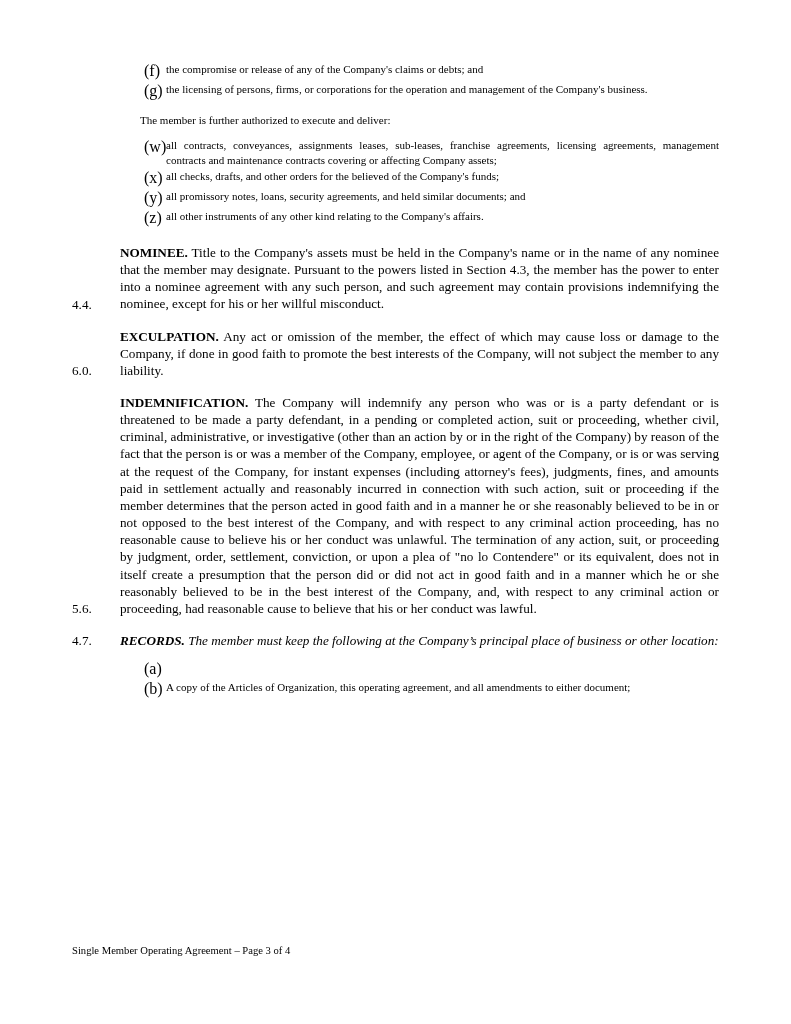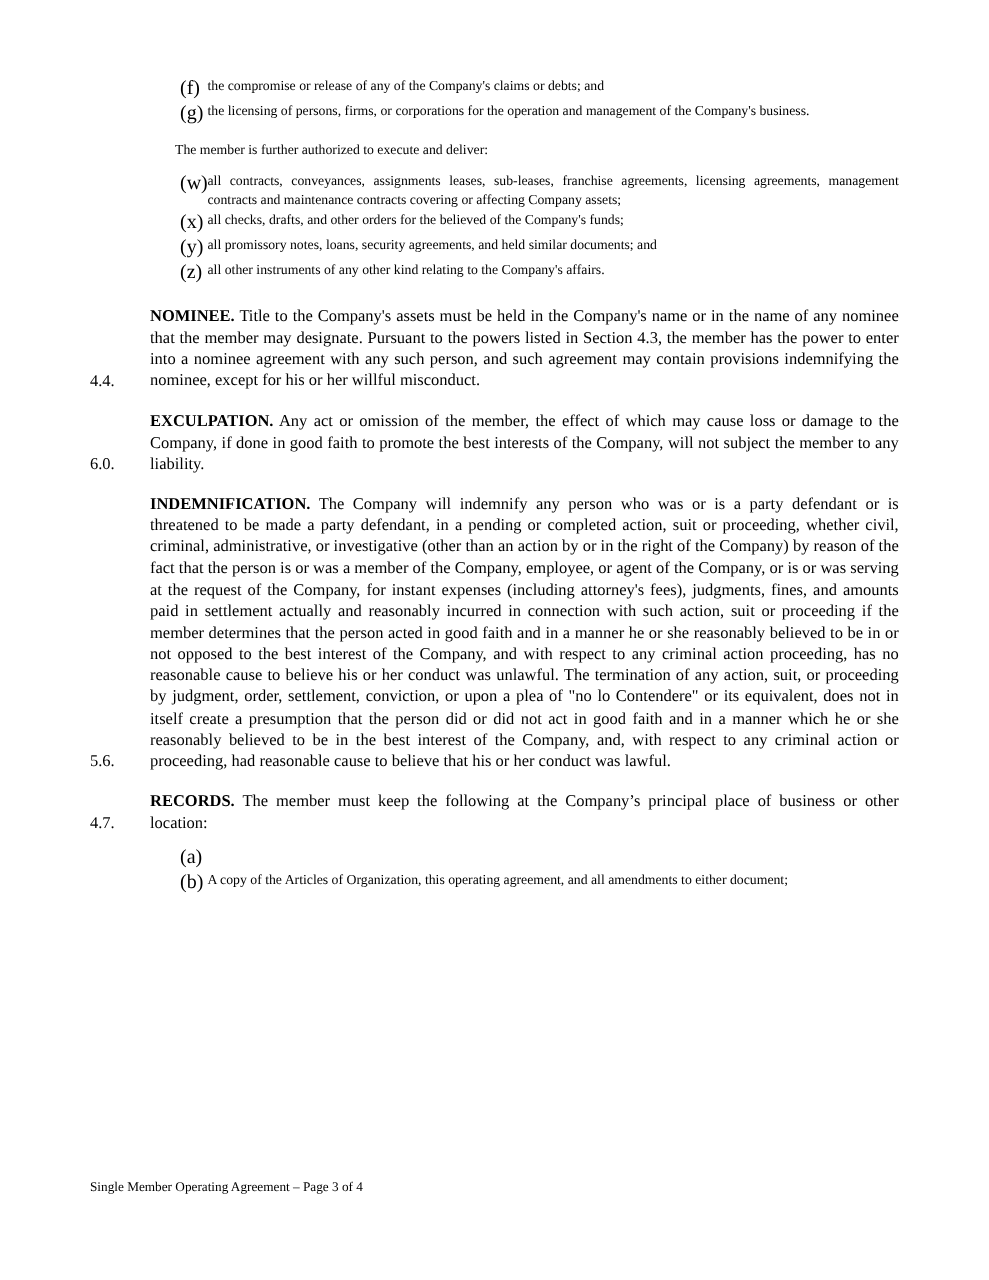--- a/index.html
+++ b/index.html
@@ -158,21 +158,21 @@
     <span class="clause-num">5.6.</span>
     <p class="clause-body" style="margin:0;">
       <span class="clause-title">INDEMNIFICATION.</span><span> The Company will indemnify any person who was or is a party defendant or is threatened to be made a party defendant, in a pending or completed action, suit or proceeding, whether civil, criminal, administrative, or investigative (other than an action by or in the right of the Company) by reason of the fact that the person is or was a member of the Company, employee, or agent of the Company, or is or was serving at the request of the Company, for instant expenses (including attorney's fees), judgments, fines, and amounts paid in settlement actually and reasonably incurred in connection with such action, suit or proceeding if the member determines that the person acted in good faith and in a manner he or she reasonably believed to be in or not opposed to the best interest of the Company, and with respect to any criminal action proceeding, has no reasonable cause to believe his or her conduct was unlawful. The termination of any action, suit, or proceeding by judgment, order, settlement, conviction, or upon a plea of "no lo Contendere" or its equivalent, does not in itself create a presumption that the person did or did not act in good faith and in a manner which he or she reasonably believed to be in the best interest of the Company, and, with respect to any criminal action or proceeding, had reasonable cause to believe that his or her conduct was lawful.</span>
     </p>
   </div>
 
   <div class="para-gap-lg"></div>
 
   <div class="clause">
     <span class="clause-num">4.7.</span>
-    <p class="clause-body" style="margin:0;">
+    <p class="clause-body" style="margin:0;font-style:italic;">
       <span class="clause-title">RECORDS.</span><span> The member must keep the following at the Company’s principal place of business or other location:</span>
     </p>
   </div>
 
   <div class="para-gap"></div>
 
   <ul class="sub-list indent-2">
     <li class="sub-item">
       <span class="sub-marker">(a)</span>
     </li>

